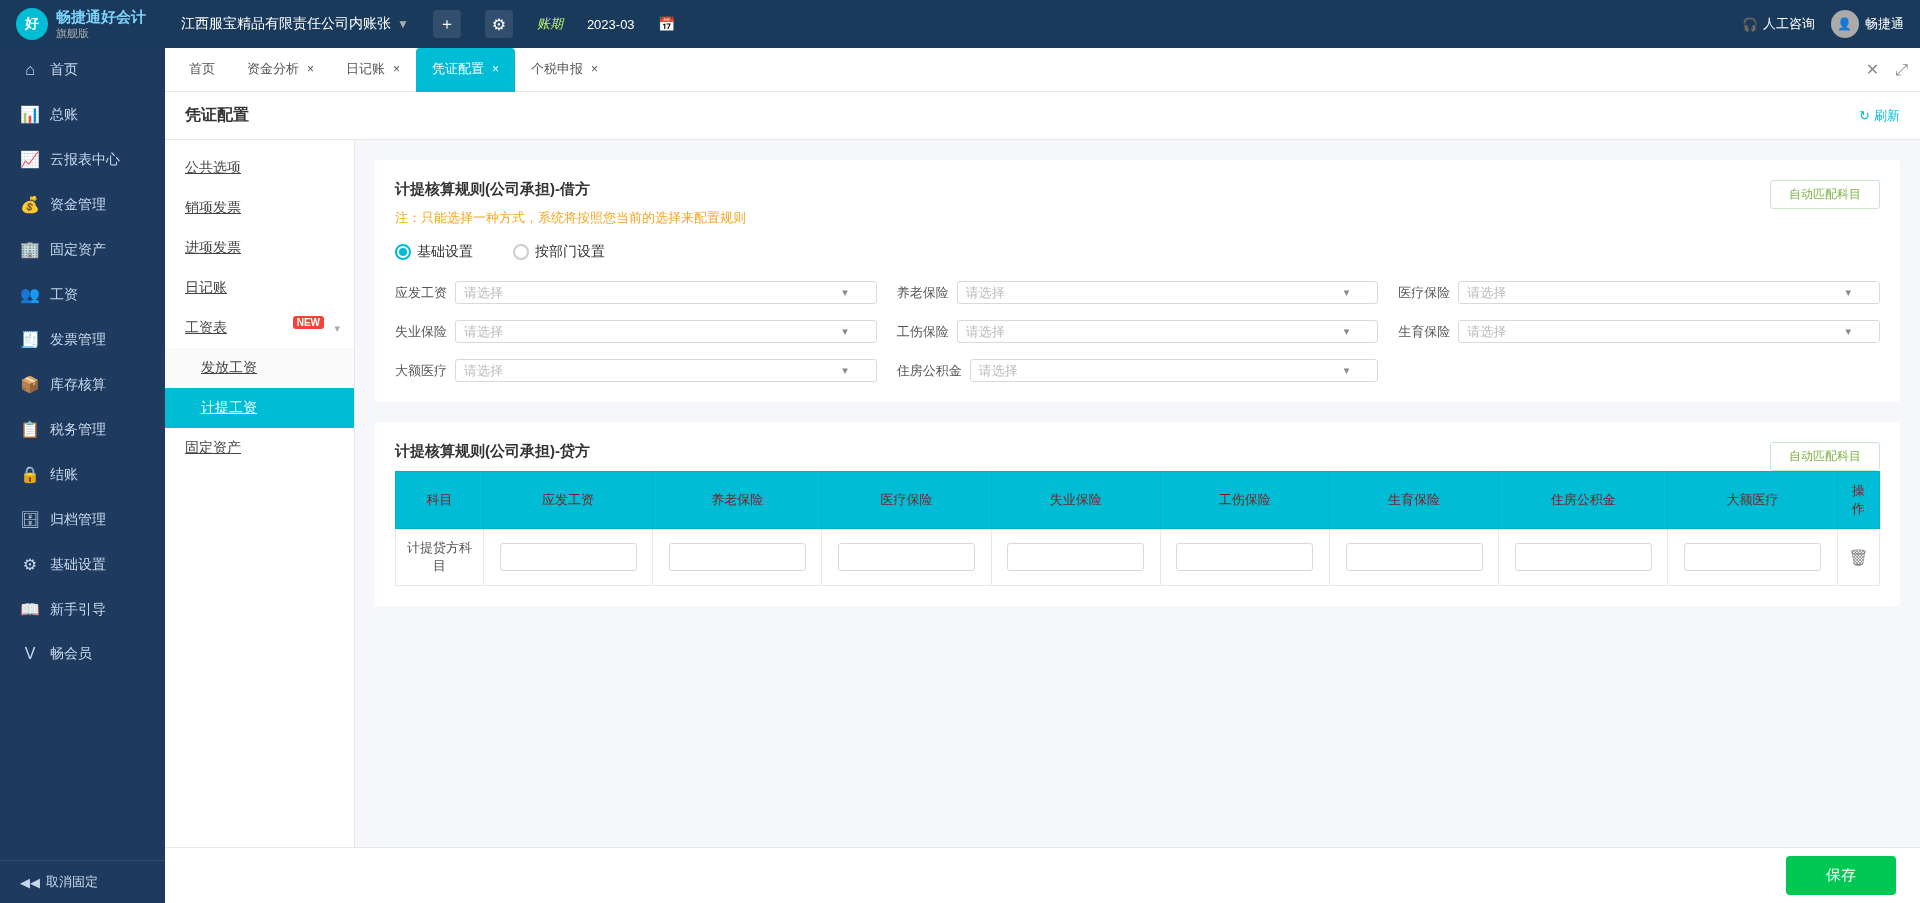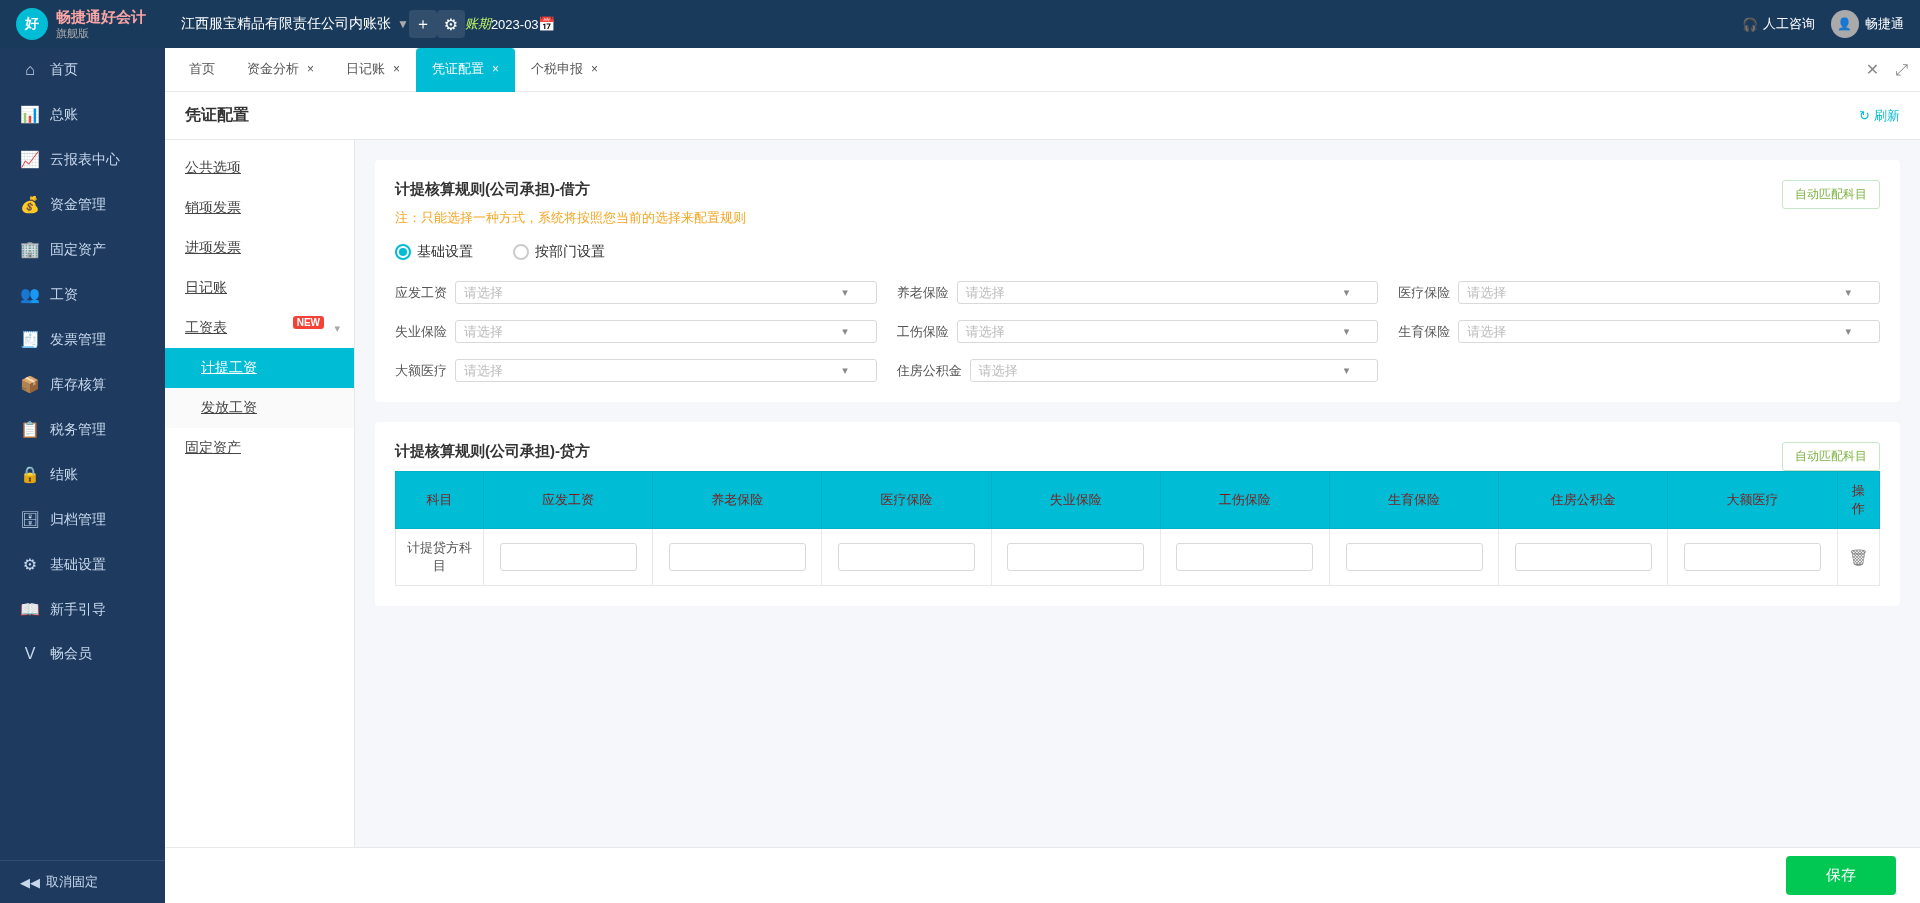--- a/index.html
+++ b/index.html
@@ -20,27 +20,27 @@
       width: 165px;
       gap: 8px;
     }
     .logo-icon {
       width: 32px; height: 32px;
       background: #00bcd4;
       border-radius: 50%;
       display: flex; align-items: center; justify-content: center;
       color: white; font-size: 14px; font-weight: bold;
     }
-    .logo-text { color: #fca5a5; font-size: 15px; font-weight: bold; line-height: 1.2; }
+    .logo-text { color: #7dd3fc; font-size: 15px; font-weight: bold; line-height: 1.2; }
     .logo-sub { color: #aaa; font-size: 11px; }
     .top-bar-middle {
       flex: 1;
       display: flex;
       align-items: center;
-      gap: 0;
+      gap: 24px;
     }
     .company-select {
       display: flex; align-items: center; gap: 6px;
       color: white; font-size: 14px; cursor: pointer;
     }
     .company-select .arrow { color: #aaa; font-size: 12px; }
     .top-bar-btn {
       width: 28px; height: 28px;
       background: rgba(255,255,255,0.1);
       border-radius: 4px;
@@ -238,21 +238,21 @@
       font-size: 13px;
       color: #f5a623;
       margin-bottom: 16px;
     }
     .auto-match-btn {
       position: absolute;
       top: 20px; right: 20px;
       border: 1px solid #c8e6c9;
       color: #7cb342;
       background: white;
-      padding: 5px 12px;
+      padding: 5px 18px;
       font-size: 12px;
       cursor: pointer;
       border-radius: 3px;
     }
 
     
     .radio-group {
       display: flex; gap: 40px; margin-bottom: 20px;
     }
     .radio-item {
@@ -513,22 +513,22 @@
         <div class="inner-sidebar-item">公共选项</div>
         <div class="inner-sidebar-item">销项发票</div>
         <div class="inner-sidebar-item">进项发票</div>
         <div class="inner-sidebar-item">日记账</div>
         <div class="inner-sidebar-item" style="position:relative">
           工资表
           <span class="new-badge">NEW</span>
           <span class="expand-arrow">▾</span>
         </div>
         <div class="inner-sidebar-sub">
+          <div class="inner-sidebar-item">发放工资</div>
           <div class="inner-sidebar-item active">计提工资</div>
-          <div class="inner-sidebar-item">发放工资</div>
         </div>
         <div class="inner-sidebar-item">固定资产</div>
       </div>
 
       <div class="main-form">
 
         <div class="section-card">
           <div class="section-title">计提核算规则(公司承担)-借方</div>
           <div class="section-note">注：只能选择一种方式，系统将按照您当前的选择来配置规则</div>
           <button class="auto-match-btn">自动匹配科目</button>

